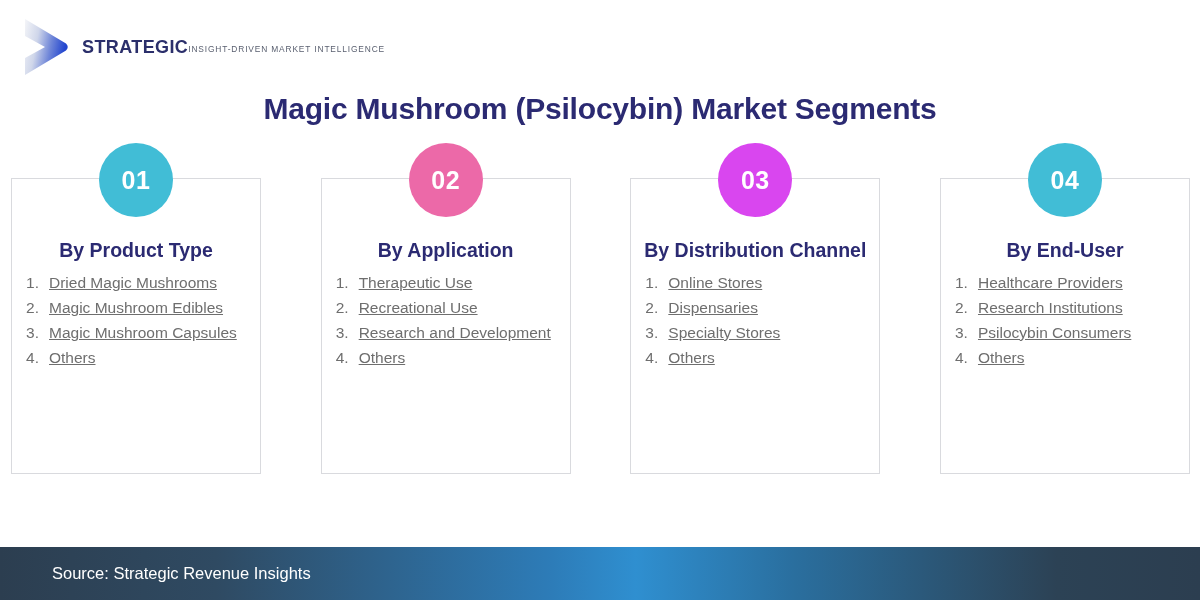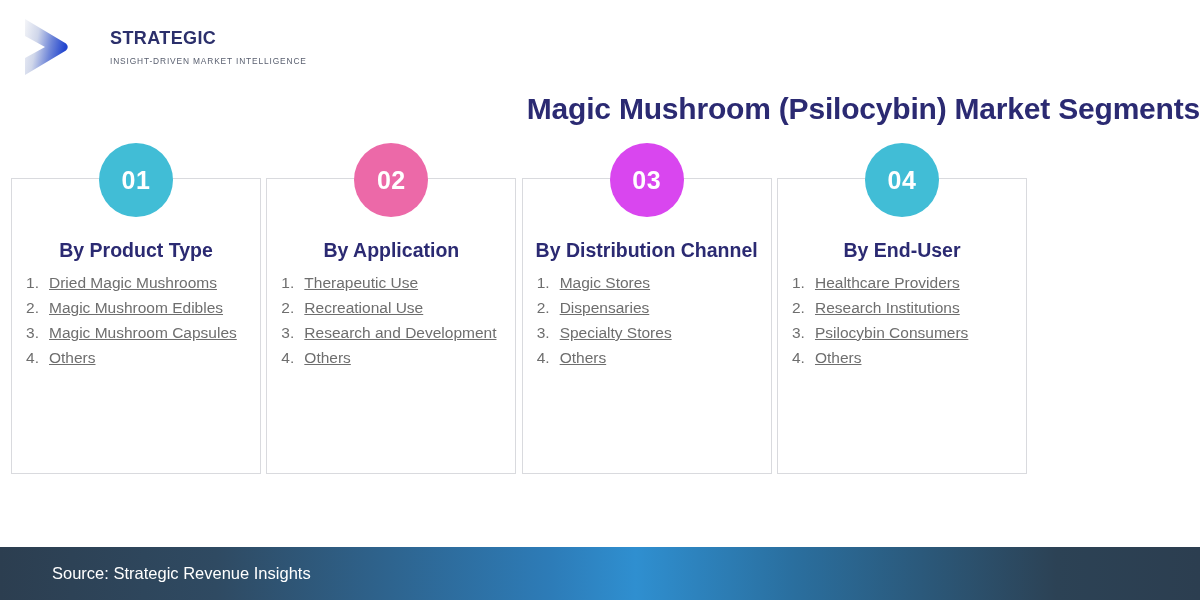--- a/index.html
+++ b/index.html
@@ -24,23 +24,22 @@
     align-items: center;
   }
   .logo-mark {
     width: 50px;
     height: 62px;
     flex: 0 0 auto;
     margin-right: 10px;
   }
   .logo-text {
     display: flex;
-    flex-direction: column;
+    flex-direction: row;
     justify-content: center;
-    margin-left: 28px;
   }
   .logo-line1, .logo-line2 {
     font-family: "Liberation Sans", sans-serif;
     font-weight: bold;
     font-size: 18px;
     letter-spacing: 0.4px;
     color: #2b2f6b;
     line-height: 1.12;
   }
   .logo-tag {
@@ -51,34 +50,34 @@
     font-family: "Liberation Sans", sans-serif;
     text-align: center;
   }
 
   
   .page-title {
     position: absolute;
     top: 92px;
     left: 0;
     width: 1200px;
-    text-align: right;
+    text-align: center;
     font-size: 30px;
     font-weight: bold;
     color: #2b2a72;
     letter-spacing: -0.2px;
     font-family: "Liberation Sans", sans-serif;
   }
 
   
   .cards {
     position: absolute;
     top: 178px;
     left: 11px;
-    width: 1016px;
+    width: 1179px;
     height: 296px;
     display: flex;
     justify-content: space-between;
   }
   .card {
     position: relative;
     width: 250px;
     height: 296px;
     border: 1px solid #d9dade;
     background: #ffffff;
@@ -202,21 +201,21 @@
       <li>Recreational Use</li>
       <li>Research and Development</li>
       <li>Others</li>
     </ul>
   </div>
 
   <div class="card">
     <div class="badge" style="background: #d946ef;">03</div>
     <div class="card-title">By Distribution Channel</div>
     <ul class="card-list">
-      <li>Magic Stores</li>
+      <li>Online Stores</li>
       <li>Dispensaries</li>
       <li>Specialty Stores</li>
       <li>Others</li>
     </ul>
   </div>
 
   <div class="card">
     <div class="badge" style="background: rgb(65, 189, 214);">04</div>
     <div class="card-title">By End-User</div>
     <ul class="card-list">

